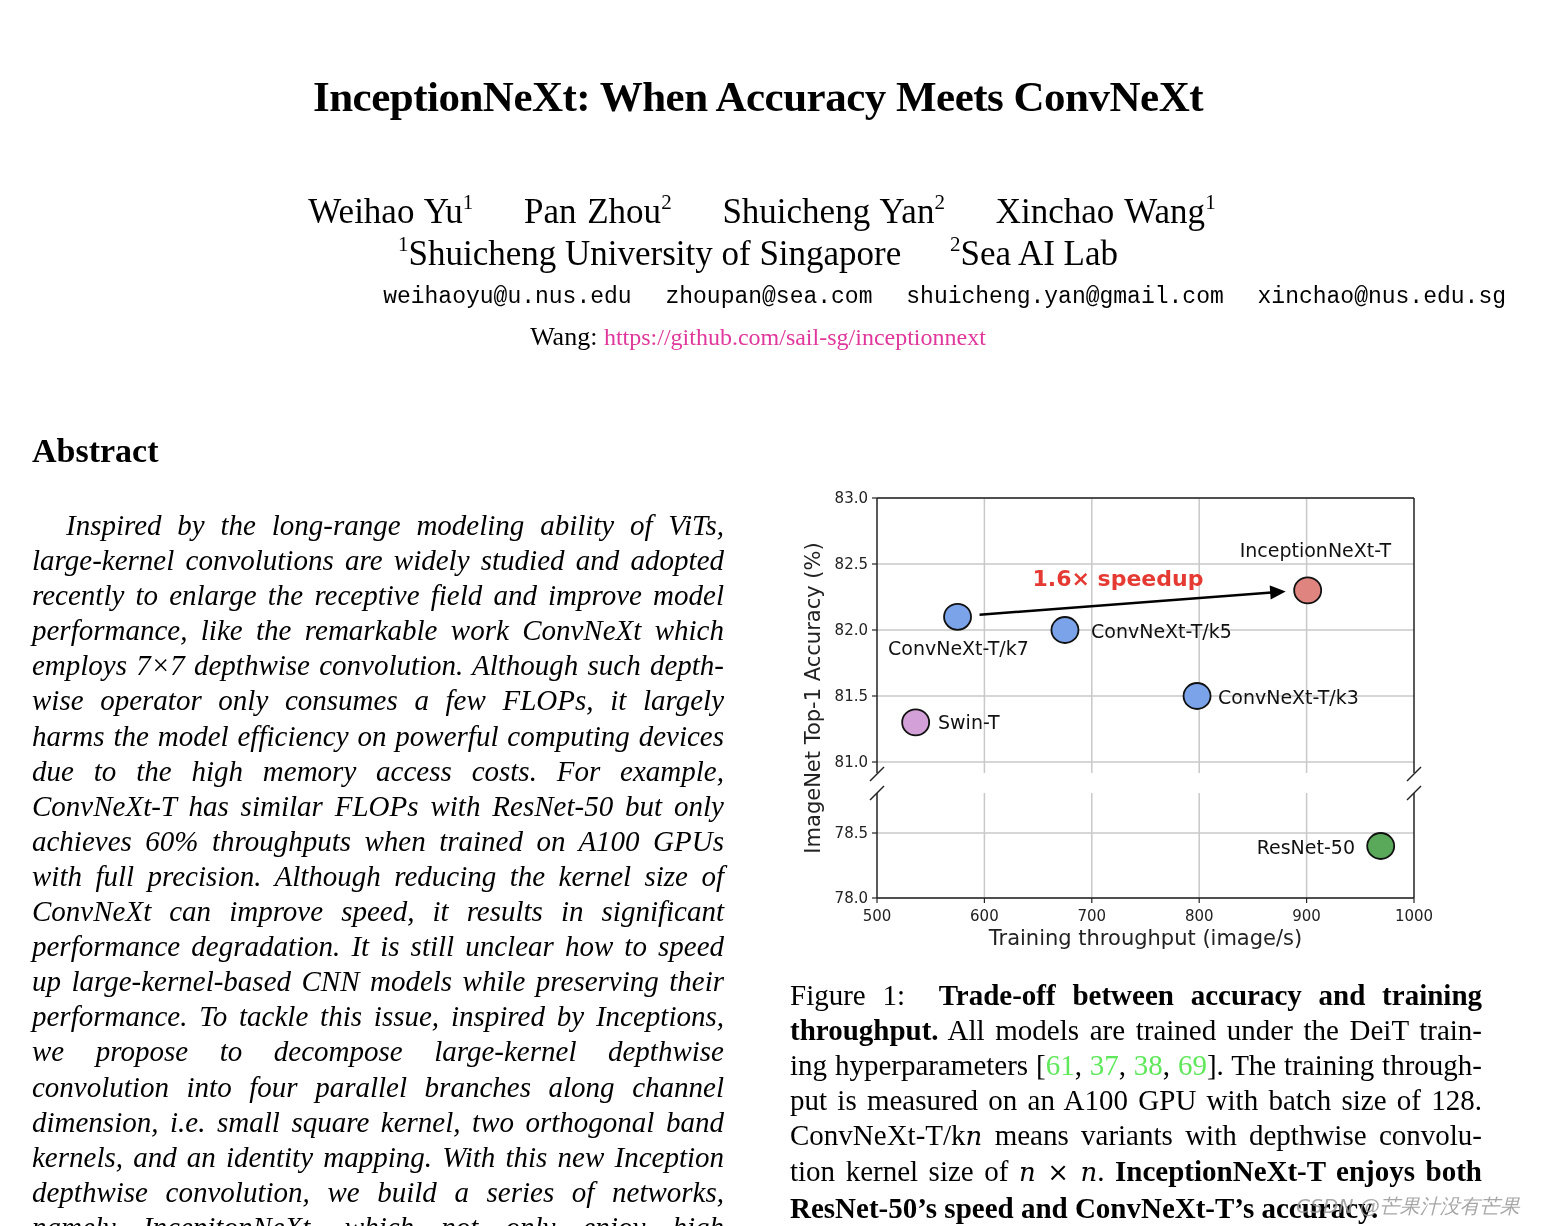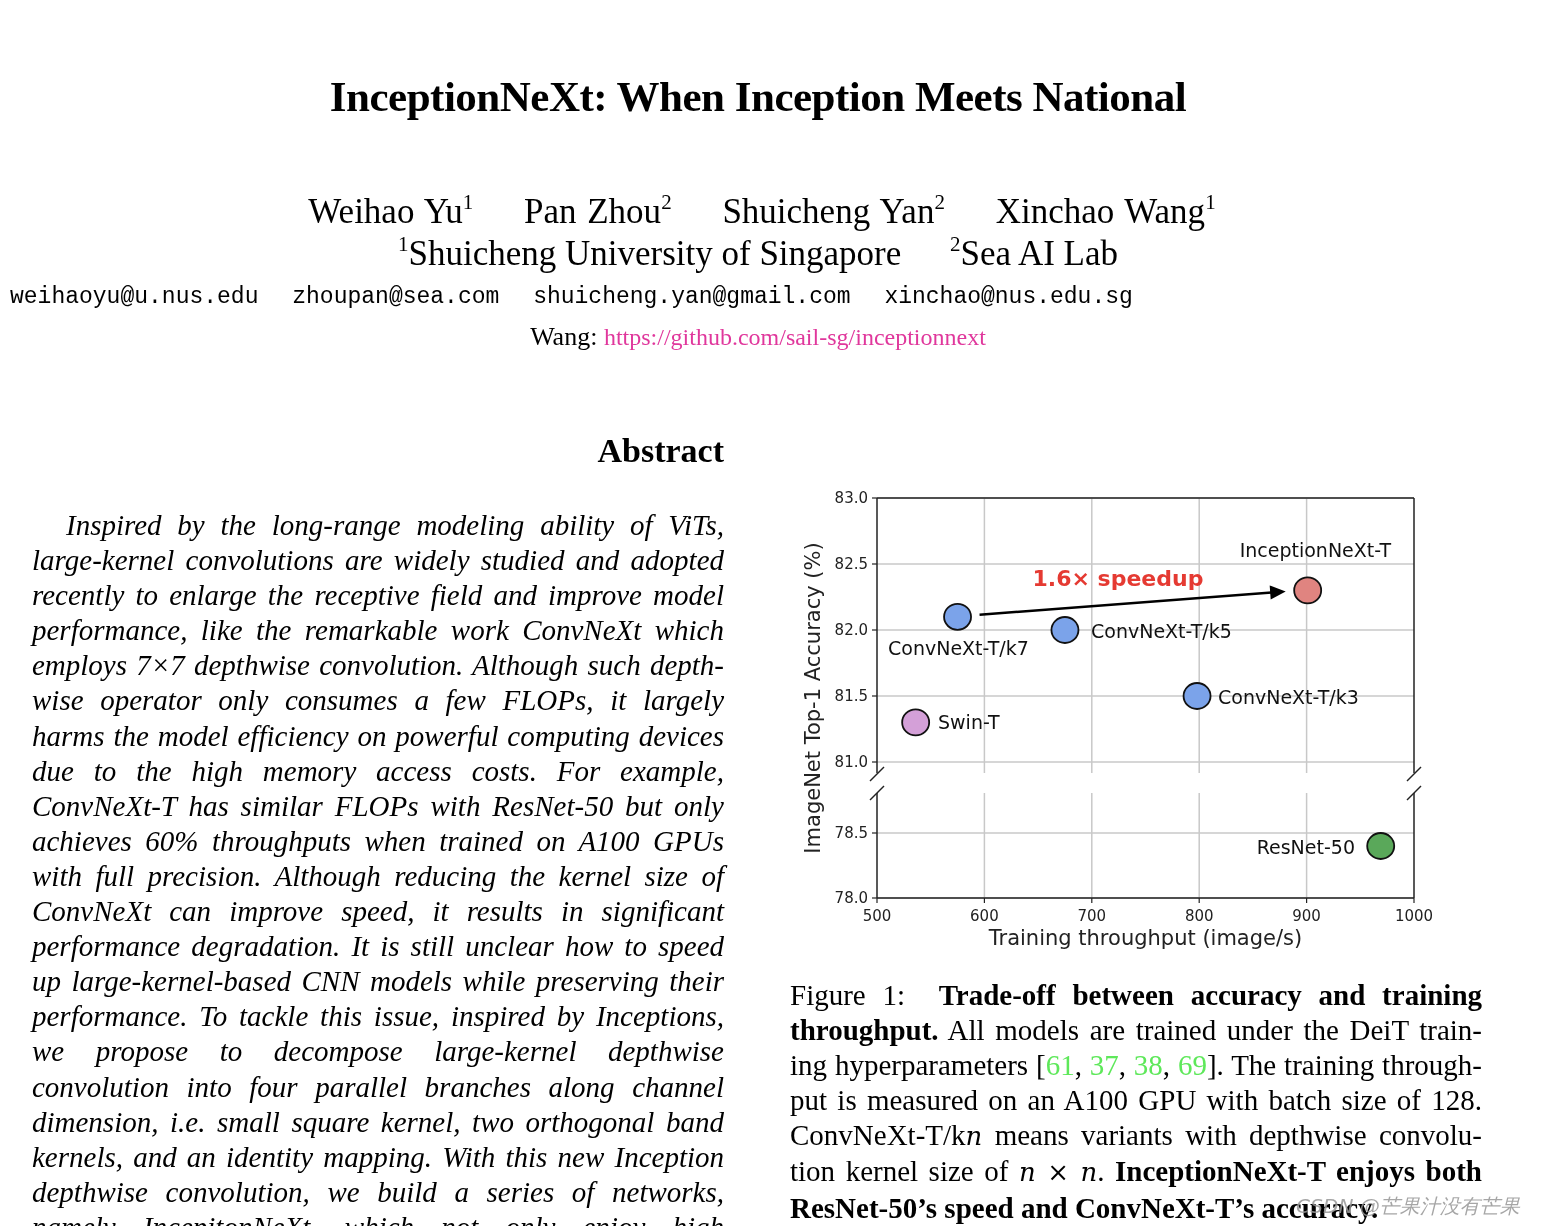--- a/index.html
+++ b/index.html
@@ -3,39 +3,39 @@
 <meta charset="utf-8">
 <style>
   html, body { margin: 0; padding: 0; background: #ffffff; }
   body { width: 1546px; height: 1226px; overflow: hidden; position: relative; font-family: "Liberation Serif", "DejaVu Serif", serif; color: #000; }
   .title { position: absolute; left: 0; width: 1516px; top: 72px; text-align: center; font-weight: bold; font-size: 43px; letter-spacing: -0.5px; }
   .authors { position: absolute; left: 4px; width: 1516px; top: 190px; text-align: center; font-size: 35px; word-spacing: 2px; }
   .authors .a { margin: 0 20px; }
   .authors sup, .affil sup { font-size: 21px; vertical-align: 14px; }
   .affil { position: absolute; left: 0; width: 1516px; top: 232px; text-align: center; font-size: 35px; }
   .affil .g { margin: 0 20px; }
-  .emails { position: absolute; left: 0; width: 1516px; top: 284px; text-align: left; font-family: "Liberation Mono", "DejaVu Sans Mono", monospace; font-size: 23px; }
+  .emails { position: absolute; left: 0; width: 1516px; top: 284px; text-align: right; font-family: "Liberation Mono", "DejaVu Sans Mono", monospace; font-size: 23px; }
   .emails span { margin: 0 10px; }
   .code { position: absolute; left: 0; width: 1516px; top: 322px; text-align: center; font-size: 26px; }
   .code .url { font-family: Liberation Serif, serif; color: #e0379c; font-size: 24px; }
-  .abs-head { position: absolute; left: 32px; width: 692px; top: 432px; text-align: right; font-weight: bold; font-size: 34px; }
+  .abs-head { position: absolute; left: 32px; width: 692px; top: 432px; text-align: left; font-weight: bold; font-size: 34px; }
   .abstract { position: absolute; left: 32px; width: 692px; top: 508px; font-style: italic; font-size: 29px; line-height: 35.1px; text-align: justify; hyphens: manual; }
   .abstract .indent { display: inline-block; width: 34px; }
   .figure { position: absolute; left: 790px; top: 486px; width: 700px; height: 470px; }
   .caption { position: absolute; left: 790px; width: 692px; top: 978px; font-size: 29px; line-height: 35.1px; text-align: justify; }
   .caption b { font-weight: bold; }
   .caption .ref { color: #5ee85a; }
   .caption .math { font-style: italic; font-family: "DejaVu Serif", serif; font-size: 26px; }
   .watermark { position: absolute; left: 1296px; top: 1193px; font-family: "DejaVu Sans", sans-serif; font-size: 20px; color: rgba(150,150,150,0.85); font-style: italic; }
   svg text { font-family: "DejaVu Sans", "Liberation Sans", sans-serif; }
 </style>
 </head>
 <body>
 
-<div class="title">InceptionNeXt: When Inception Meets National</div>
+<div class="title">InceptionNeXt: When Accuracy Meets ConvNeXt</div>
 
 <div class="authors">
   <span class="a"><span>Weihao Yu</span><sup>1</sup></span>
   <span class="a"><span>Pan Zhou</span><sup>2</sup></span>
   <span class="a"><span>Shuicheng Yan</span><sup>2</sup></span>
   <span class="a"><span>Xinchao Wang</span><sup>1</sup></span>
 </div>
 
 <div class="affil">
   <span class="g"><sup>1</sup><span>Shuicheng University of Singapore</span></span>

